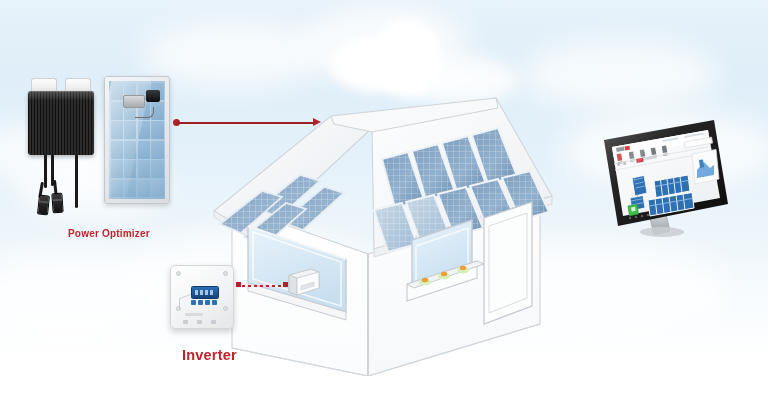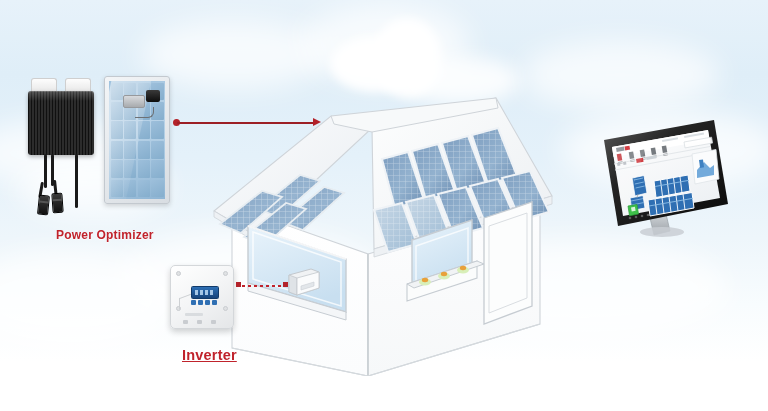--- a/index.html
+++ b/index.html
@@ -28,22 +28,22 @@
 
   
   .label{
     position:absolute;
     color:#c0232c;
     font-weight:bold;
     letter-spacing:.2px;
     white-space:nowrap;
     text-shadow:0 1px 1px rgba(255,255,255,.9);
   }
-  #label-optimizer{left:56px;top:228px;font-size:12px;}
-  #label-inverter{left:182px;top:347px;font-size:14.5px;text-decoration:underline;}
+  #label-optimizer{left:68px;top:228px;font-size:10px;}
+  #label-inverter{left:182px;top:347px;font-size:14.5px;}
   #label-monitor{left:597px;top:231px;font-size:14.5px;}
 
   
   #optimizer{position:absolute;left:28px;top:78px;width:66px;height:130px;}
   .opt-tab{position:absolute;top:0;width:24px;height:16px;background:linear-gradient(to bottom,#fdfdfd,#e2e2e2);border:1px solid #cfcfcf;border-bottom:none;border-radius:3px 3px 0 0;}
   .opt-tab.l{left:3px;}
   .opt-tab.r{left:37px;}
   .opt-body{
     position:absolute;left:0;top:13px;width:66px;height:64px;border-radius:3px;
     background:

